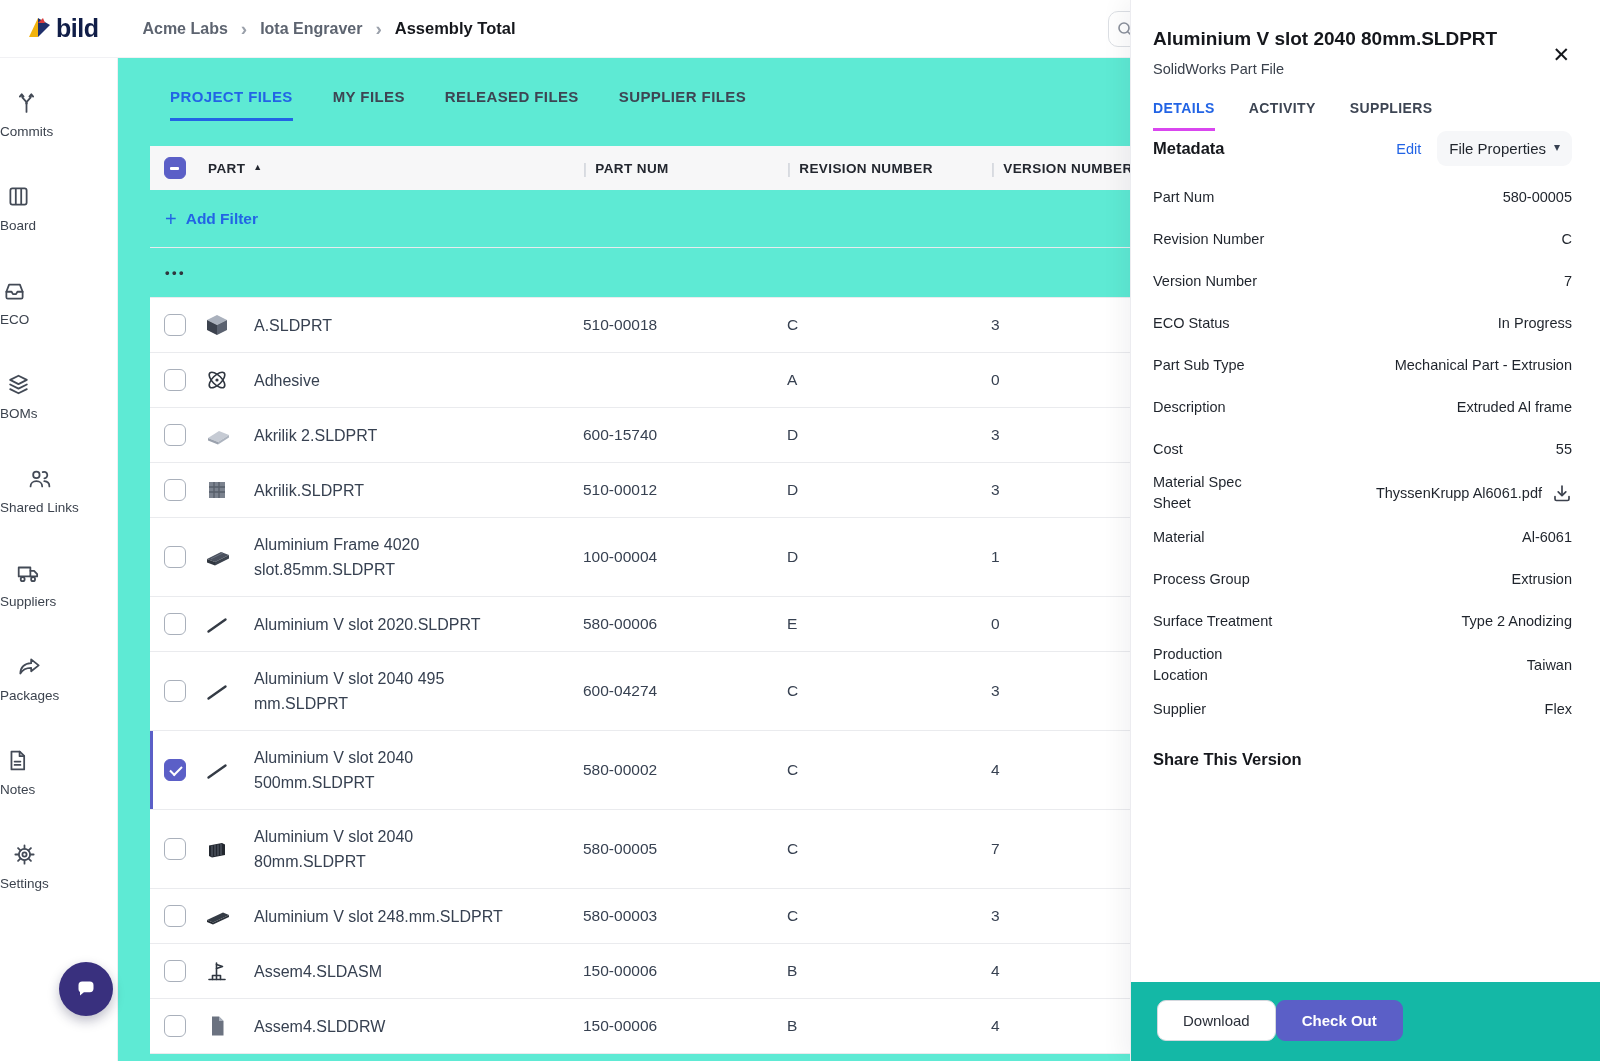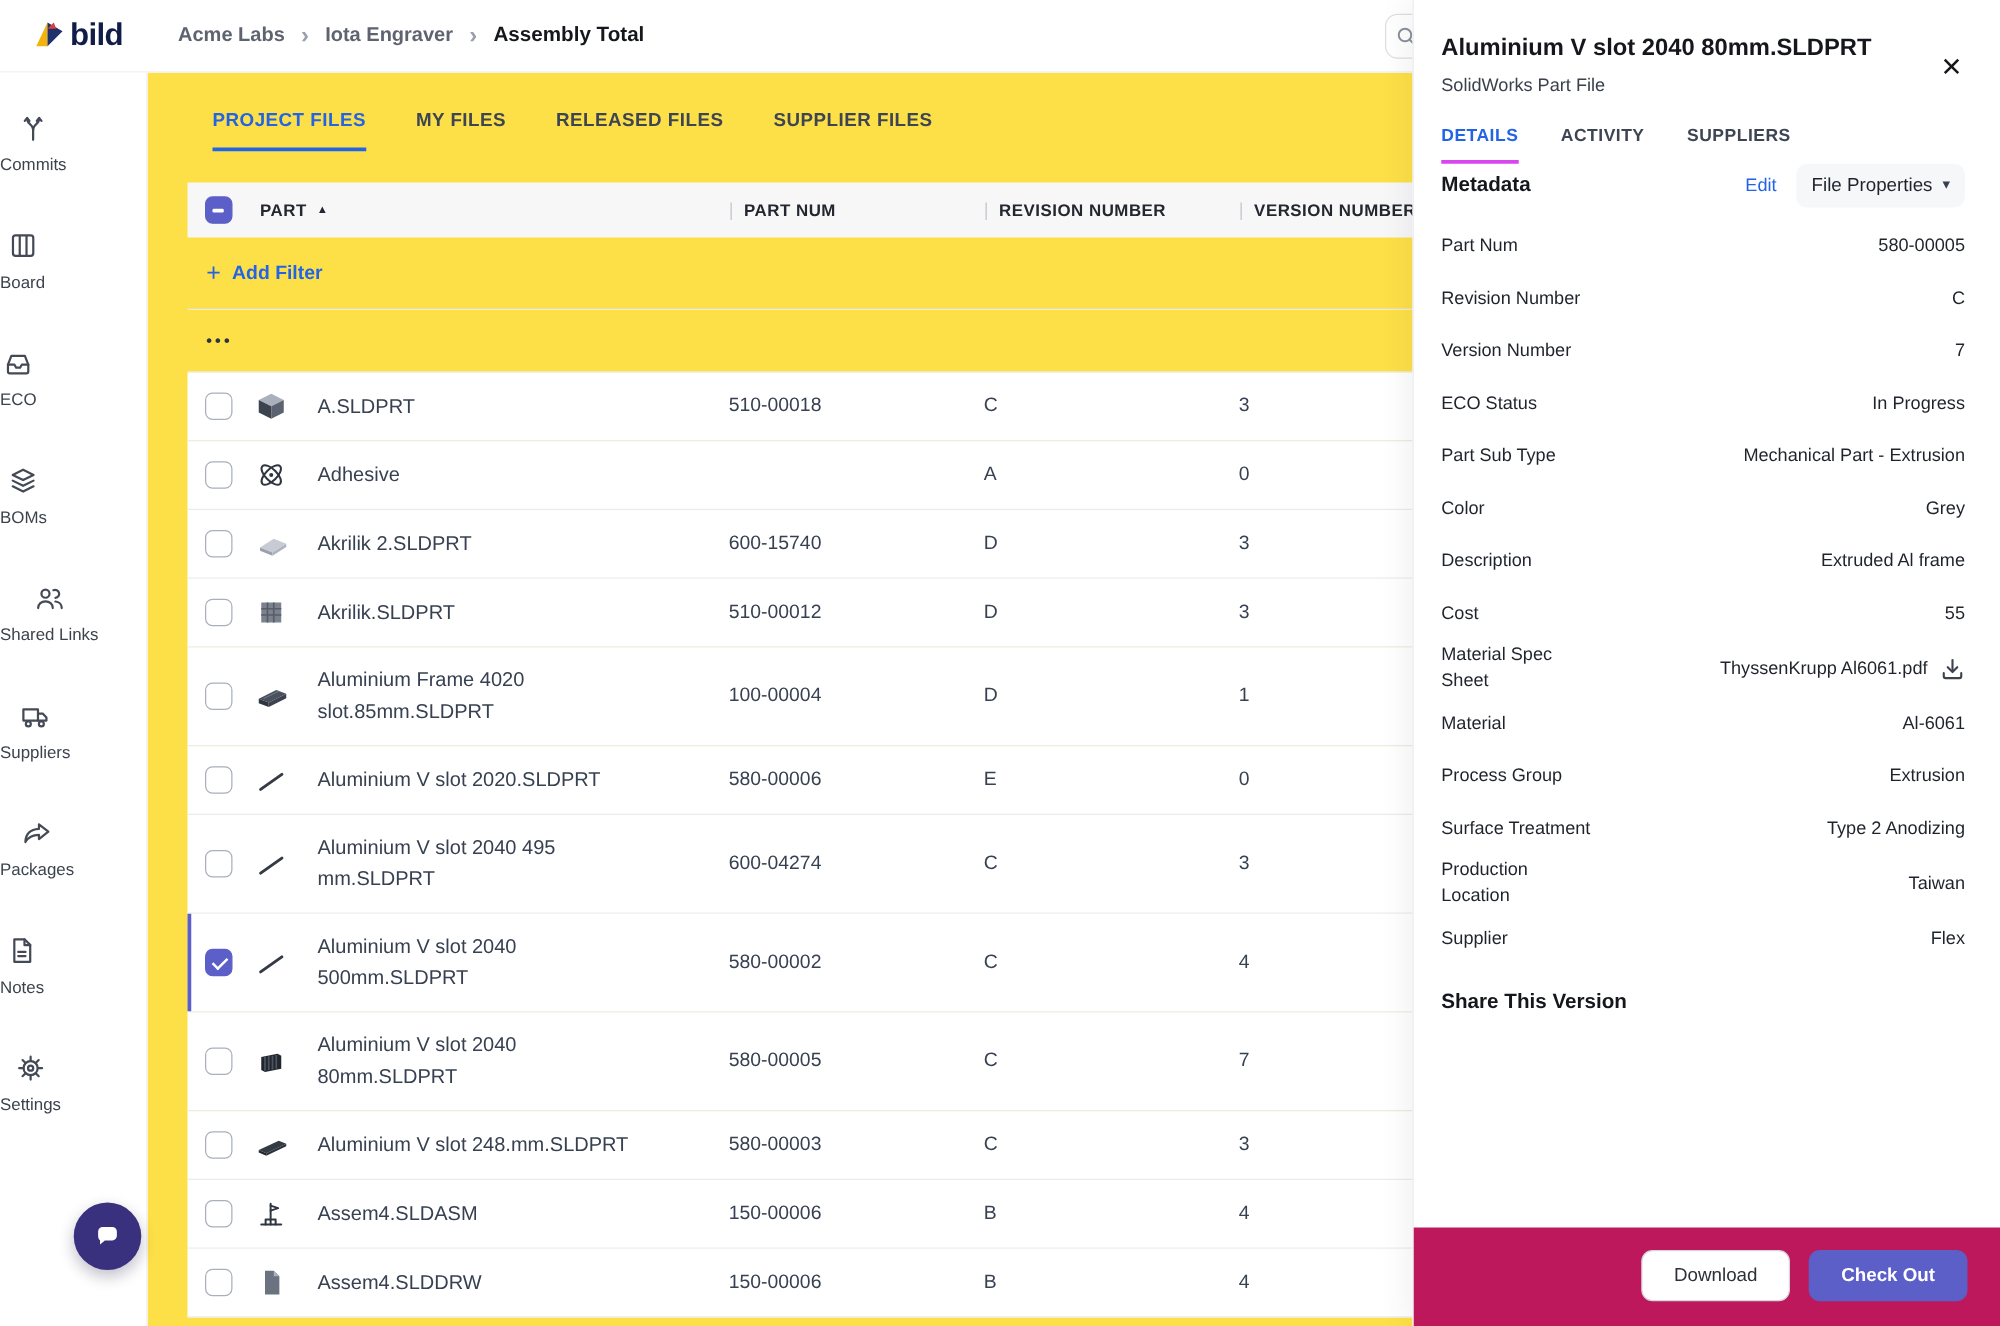--- a/index.html
+++ b/index.html
@@ -22,21 +22,21 @@
 
 .sidebar{position:absolute;top:58px;left:0;bottom:0;width:118px;border-right:1px solid #efeff2;
   background:#fff;display:flex;flex-direction:column;align-items:flex-start;padding-top:32px;gap:45px;z-index:4}
 .side-item{display:flex;flex-direction:column;align-items:center;gap:9px;cursor:pointer}
 .side-item .lbl{font-size:13.5px;color:#3c434e}
 .chat-fab{position:absolute;left:59px;bottom:45px;width:54px;height:54px;border-radius:50%;
   background:#39307e;display:flex;align-items:center;justify-content:center;
   box-shadow:0 5px 12px rgba(20,20,60,.28);cursor:pointer;z-index:6}
 
 
-.main{position:absolute;left:118px;top:58px;right:0;bottom:0;overflow:hidden;background:#fde047}
+.main{position:absolute;left:118px;top:58px;right:0;bottom:0;overflow:hidden;background:#5eead4}
 .tabs{display:flex;gap:40px;padding:30px 0 0 52px}
 .tab{font-size:15px;font-weight:600;letter-spacing:.4px;color:#3d4553;padding-bottom:13px;cursor:pointer;white-space:nowrap}
 .tab.active{color:#2264E5;border-bottom:3px solid #2264E5}
 .table{margin:25px 0 0 32px;width:1412px}
 .thead{display:grid;grid-template-columns:54px 375px 204px 204px 220px;align-items:center;
   height:44px;background:#f7f7f8;font-size:13.5px;font-weight:700;letter-spacing:.4px;color:#23272f}
 .hcell{display:flex;align-items:center;gap:8px;padding-left:4px;cursor:pointer}
 .hdiv{color:#c8cdd5;font-weight:400;font-size:15px}
 .sort{font-size:9px;color:#23272f;position:relative;top:-1px}
 .cb-cell{padding-left:14px}
@@ -72,21 +72,21 @@
 .props-btn{display:flex;gap:8px;font-size:15px;color:#1f242c;
   background:#f6f7f9;border-radius:9px;padding:9px 12px;cursor:pointer}
 .props-btn .chev{font-size:12px;color:#374151}
 .fields{margin-top:10px}
 .frow{display:flex;justify-content:space-between;align-items:center;min-height:42px;padding:2px 0}
 .flabel{font-size:14.5px;color:#1f242c;max-width:122px;line-height:21px}
 .fvalue{font-size:14.5px;color:#1f242c;text-align:right;display:flex;align-items:center;gap:10px;justify-content:flex-end;line-height:21px}
 .dl-ic{display:flex;align-items:center;cursor:pointer}
 .share-title{margin-top:20px;font-size:16.5px;font-weight:700;color:#15171c}
 .p-footer{position:absolute;left:0;right:0;bottom:0;padding:18px 26px 20px;display:flex;
-  justify-content:flex-end;gap:15px;background:#be185d}
+  gap:0;background:#14b8a6}
 .btn{font-size:15px;border-radius:9px;padding:11px 25px;cursor:pointer;white-space:nowrap}
 .btn.ghost{border:1px solid #d4d8de;background:#fff;color:#2b303a}
 .btn.primary{background:#5B5FC7;border:1px solid #5B5FC7;color:#fff;font-weight:600}
 svg{display:block}
 </style>
 </head>
 <body>
 
 <header class="topbar">
   <div class="logo">
@@ -494,24 +494,20 @@
     </div>
     <div class="frow">
       <span class="flabel">ECO Status</span>
       <span class="fvalue">In Progress</span>
     </div>
     <div class="frow">
       <span class="flabel">Part Sub Type</span>
       <span class="fvalue">Mechanical Part - Extrusion</span>
     </div>
     <div class="frow">
-      <span class="flabel">Color</span>
-      <span class="fvalue">Grey</span>
-    </div>
-    <div class="frow">
       <span class="flabel">Description</span>
       <span class="fvalue">Extruded Al frame</span>
     </div>
     <div class="frow">
       <span class="flabel">Cost</span>
       <span class="fvalue">55</span>
     </div>
     <div class="frow">
       <span class="flabel">Material Spec Sheet</span>
       <span class="fvalue">

